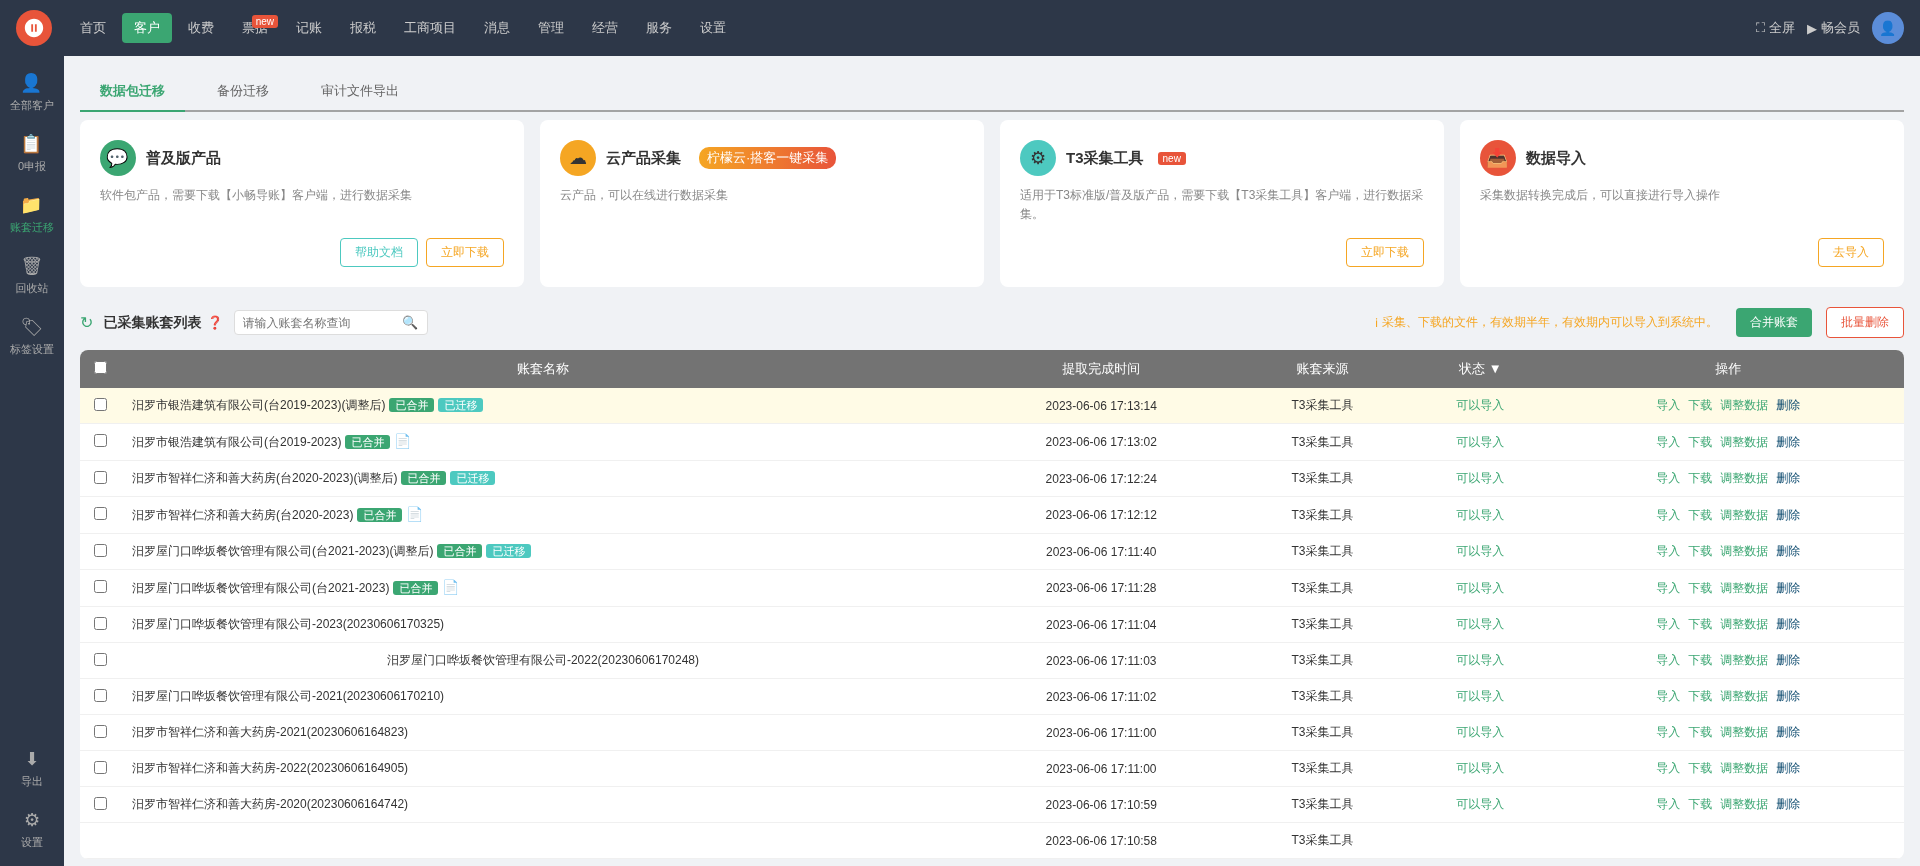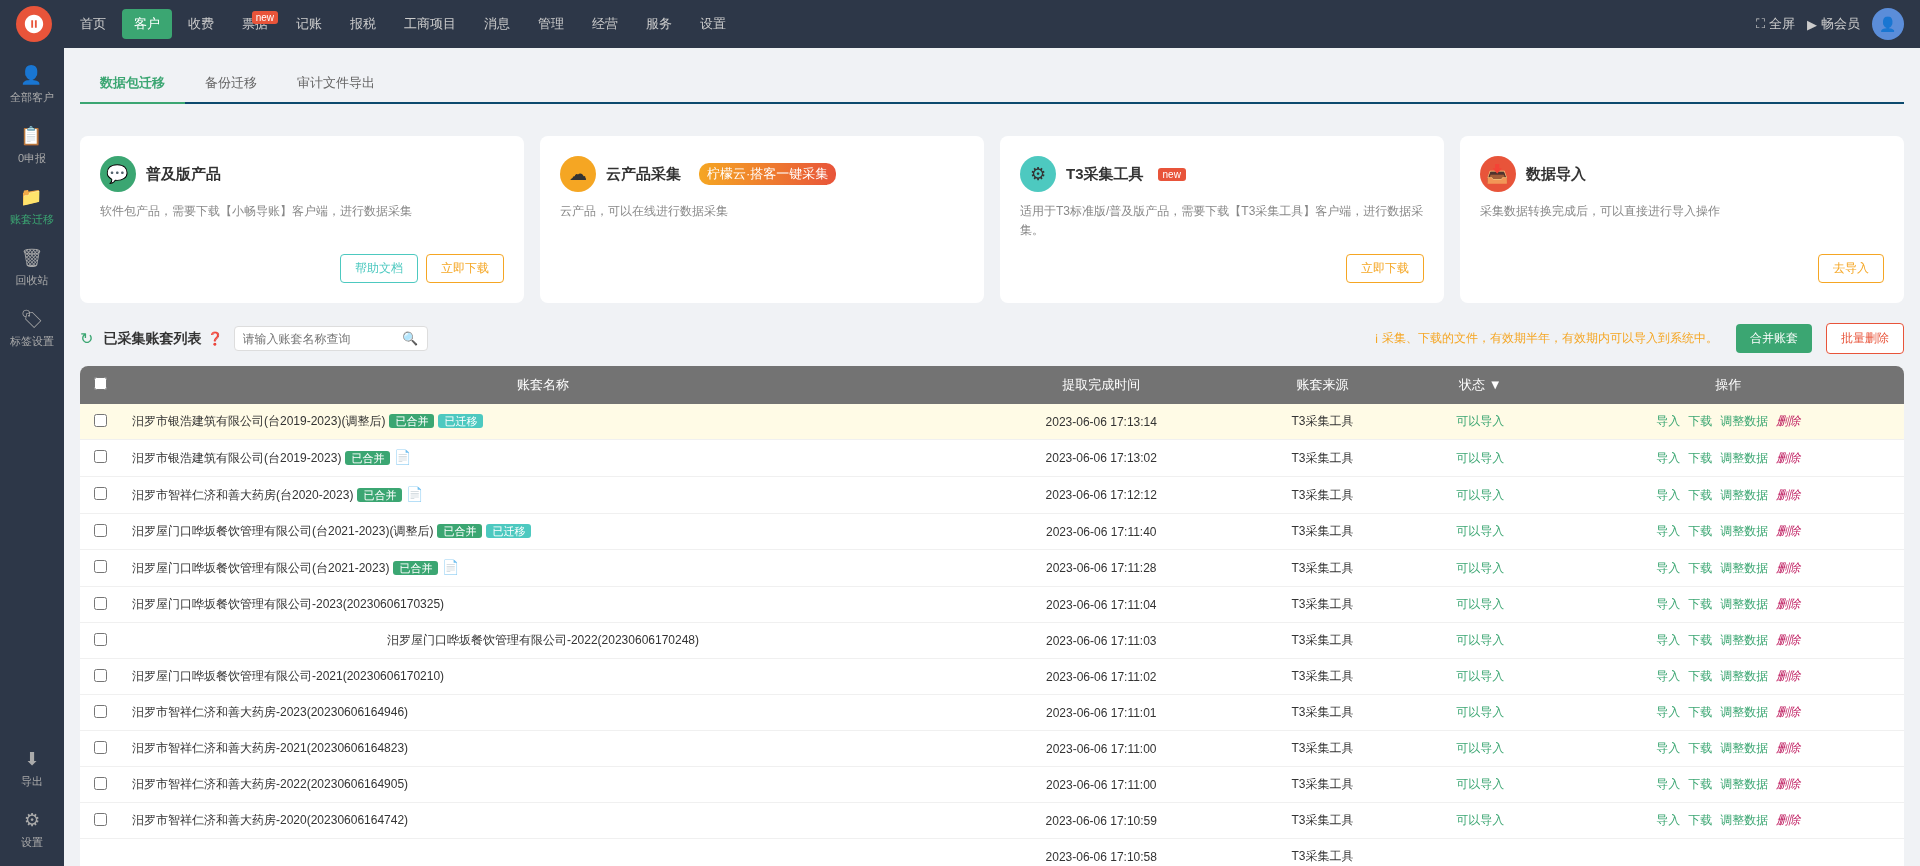--- a/index.html
+++ b/index.html
@@ -1,19 +1,19 @@
 <!DOCTYPE html>
 <html><head>
   <meta charset="utf-8">
   <style>
     * { box-sizing: border-box; margin: 0; padding: 0; }
     body { font-family: 'Microsoft YaHei', Arial, sans-serif; font-size: 13px; background: #f0f2f5; color: #333; display: flex; flex-direction: column; height: 866px; overflow: hidden; }
 
     
-    .top-nav { background: #2d3748; height: 48px; display: flex; align-items: center; padding: 8px 16px; flex-shrink: 0; }
+    .top-nav { background: #2d3748; height: 56px; display: flex; align-items: center; padding: 8px 16px; flex-shrink: 0; }
     .nav-logo { width: 36px; height: 36px; background: #e8543a; border-radius: 50%; display: flex; align-items: center; justify-content: center; margin-right: 16px; cursor: pointer; }
     .nav-logo svg { width: 22px; height: 22px; fill: white; }
     .nav-items { display: flex; align-items: center; gap: 4px; flex: 1; }
     .nav-item { color: #ccc; padding: 6px 12px; border-radius: 4px; cursor: pointer; font-size: 13px; position: relative; white-space: nowrap; }
     .nav-item.active { background: #3ba672; color: #fff; border-radius: 4px; }
     .nav-badge { position: absolute; top: 2px; right: 2px; background: #e8543a; color: white; font-size: 10px; padding: 1px 4px; border-radius: 3px; }
     .nav-right { display: flex; align-items: center; gap: 12px; margin-left: auto; color: #ccc; font-size: 13px; }
     .nav-right-btn { display: flex; align-items: center; gap: 4px; cursor: pointer; }
     .avatar { width: 32px; height: 32px; background: #5b8dd9; border-radius: 50%; display: flex; align-items: center; justify-content: center; color: white; font-size: 14px; cursor: pointer; }
 
@@ -23,21 +23,21 @@
     
     .sidebar { width: 64px; background: #2d3748; display: flex; flex-direction: column; align-items: center; padding: 8px 0; gap: 4px; flex-shrink: 0; }
     .sidebar-item { display: flex; flex-direction: column; align-items: center; gap: 4px; padding: 8px 4px; cursor: pointer; color: #aaa; font-size: 11px; width: 100%; text-align: center; border-radius: 4px; }
     .sidebar-item.active { color: #3ba672; }
     .sidebar-icon { font-size: 18px; }
 
     
     .content { flex: 1; overflow: auto; padding: 16px; background: #f0f2f5; }
 
     
-    .tabs { display: flex; gap: 0; margin-bottom: 32px; border-bottom: 2px solid #0c4a6e; }
+    .tabs { display: flex; gap: 12px; margin-bottom: 8px; border-bottom: 2px solid #a3a3a3; }
     .tab { padding: 10px 20px; cursor: pointer; font-size: 13px; color: #666; border-bottom: 2px solid transparent; margin-bottom: -2px; }
     .tab.active { color: #3ba672; border-bottom: 2px solid #3ba672; font-weight: 600; }
 
     
     .tool-cards { display: grid; grid-template-columns: repeat(4, 1fr); gap: 16px; margin-bottom: 20px; }
     .tool-card { background: #fff; border-radius: 8px; padding: 20px; position: relative; }
     .tool-card-header { display: flex; align-items: center; gap: 10px; margin-bottom: 10px; }
     .tool-icon { width: 36px; height: 36px; border-radius: 50%; display: flex; align-items: center; justify-content: center; font-size: 18px; flex-shrink: 0; }
     .tool-icon.green { background: #3ba672; }
     .tool-icon.orange { background: #f5a623; }
@@ -65,21 +65,21 @@
     table { width: 100%; border-collapse: collapse; }
     thead tr { background: #737373; color: white; }
     thead th { padding: 10px 12px; text-align: center; font-size: 13px; font-weight: 500; }
     tbody tr { border-bottom: 1px solid #f0f0f0; }
     tbody tr.highlighted { background: #fffbe6; }
     tbody td { padding: 9px 12px; font-size: 12px; text-align: center; color: #333; }
     tbody td:first-child { width: 40px; }
     tbody td:nth-child(2) { text-align: left; }
     .status-tag { color: #3ba672; font-size: 12px; }
     .action-link { color: #3ba672; cursor: pointer; margin: 0 4px; font-size: 12px; }
-    .action-link.red { color: #be185d; font-style: italic; }
+    .action-link.red { color: #0c4a6e; }
     input[type="checkbox"] { cursor: pointer; accent-color: #3ba672; }
     .icon-small { font-size: 14px; color: #aaa; margin-left: 4px; cursor: pointer; }
 
     
     .content::-webkit-scrollbar { width: 6px; }
     .content::-webkit-scrollbar-thumb { background: #ccc; border-radius: 3px; }
   </style>
 </head>
 <body>
 
@@ -243,20 +243,28 @@
             <tr>
               <td><input type="checkbox" style=""></td>
               <td style="text-align: left;"><span>汨罗市银浩建筑有限公司(台2019-2023)</span><span style="background:#3ba672;color:white;font-size:11px;padding:1px 6px;border-radius:3px;margin-left:4px;">已合并</span><span class="icon-small">📄</span></td>
               <td>2023-06-06 17:13:02</td>
               <td>T3采集工具</td>
               <td><span class="status-tag">可以导入</span></td>
               <td><span class="action-link">导入</span><span class="action-link">下载</span><span class="action-link">调整数据</span><span class="action-link red">删除</span></td>
             </tr>
             <tr>
               <td><input type="checkbox" style=""></td>
+              <td style="text-align: left;"><span>汨罗市智祥仁济和善大药房(台2020-2023)(调整后)</span><span style="background:#3ba672;color:white;font-size:11px;padding:1px 6px;border-radius:3px;margin-left:4px;">已合并</span><span style="background:#4dc9c0;color:white;font-size:11px;padding:1px 6px;border-radius:3px;margin-left:4px;">已迁移</span></td>
+              <td>2023-06-06 17:12:24</td>
+              <td>T3采集工具</td>
+              <td><span class="status-tag">可以导入</span></td>
+              <td><span class="action-link">导入</span><span class="action-link">下载</span><span class="action-link">调整数据</span><span class="action-link red">删除</span></td>
+            </tr>
+            <tr>
+              <td><input type="checkbox" style=""></td>
               <td style="text-align: left;"><span>汨罗市智祥仁济和善大药房(台2020-2023)</span><span style="background:#3ba672;color:white;font-size:11px;padding:1px 6px;border-radius:3px;margin-left:4px;">已合并</span><span class="icon-small">📄</span></td>
               <td>2023-06-06 17:12:12</td>
               <td>T3采集工具</td>
               <td><span class="status-tag">可以导入</span></td>
               <td><span class="action-link">导入</span><span class="action-link">下载</span><span class="action-link">调整数据</span><span class="action-link red">删除</span></td>
             </tr>
             <tr>
               <td><input type="checkbox" style=""></td>
               <td style="text-align: left;"><span>汨罗屋门口哗坂餐饮管理有限公司(台2021-2023)(调整后)</span><span style="background:#3ba672;color:white;font-size:11px;padding:1px 6px;border-radius:3px;margin-left:4px;">已合并</span><span style="background:#4dc9c0;color:white;font-size:11px;padding:1px 6px;border-radius:3px;margin-left:4px;">已迁移</span></td>
               <td>2023-06-06 17:11:40</td>
@@ -285,28 +293,20 @@
               <td style="text-align: center;"><span>汨罗屋门口哗坂餐饮管理有限公司-2022(20230606170248)</span></td>
               <td>2023-06-06 17:11:03</td>
               <td>T3采集工具</td>
               <td><span class="status-tag">可以导入</span></td>
               <td><span class="action-link">导入</span><span class="action-link">下载</span><span class="action-link">调整数据</span><span class="action-link red">删除</span></td>
             </tr>
             <tr>
               <td><input type="checkbox" style=""></td>
               <td style="text-align: left;"><span>汨罗屋门口哗坂餐饮管理有限公司-2021(20230606170210)</span></td>
               <td>2023-06-06 17:11:02</td>
-              <td>T3采集工具</td>
-              <td><span class="status-tag">可以导入</span></td>
-              <td><span class="action-link">导入</span><span class="action-link">下载</span><span class="action-link">调整数据</span><span class="action-link red">删除</span></td>
-            </tr>
-            <tr>
-              <td><input type="checkbox" style=""></td>
-              <td style="text-align: left;"><span>汨罗市智祥仁济和善大药房-2023(20230606164946)</span></td>
-              <td>2023-06-06 17:11:01</td>
               <td>T3采集工具</td>
               <td><span class="status-tag">可以导入</span></td>
               <td><span class="action-link">导入</span><span class="action-link">下载</span><span class="action-link">调整数据</span><span class="action-link red">删除</span></td>
             </tr>
             <tr>
               <td><input type="checkbox" style=""></td>
               <td style="text-align: left;"><span>汨罗市智祥仁济和善大药房-2021(20230606164823)</span></td>
               <td>2023-06-06 17:11:00</td>
               <td>T3采集工具</td>
               <td><span class="status-tag">可以导入</span></td>

